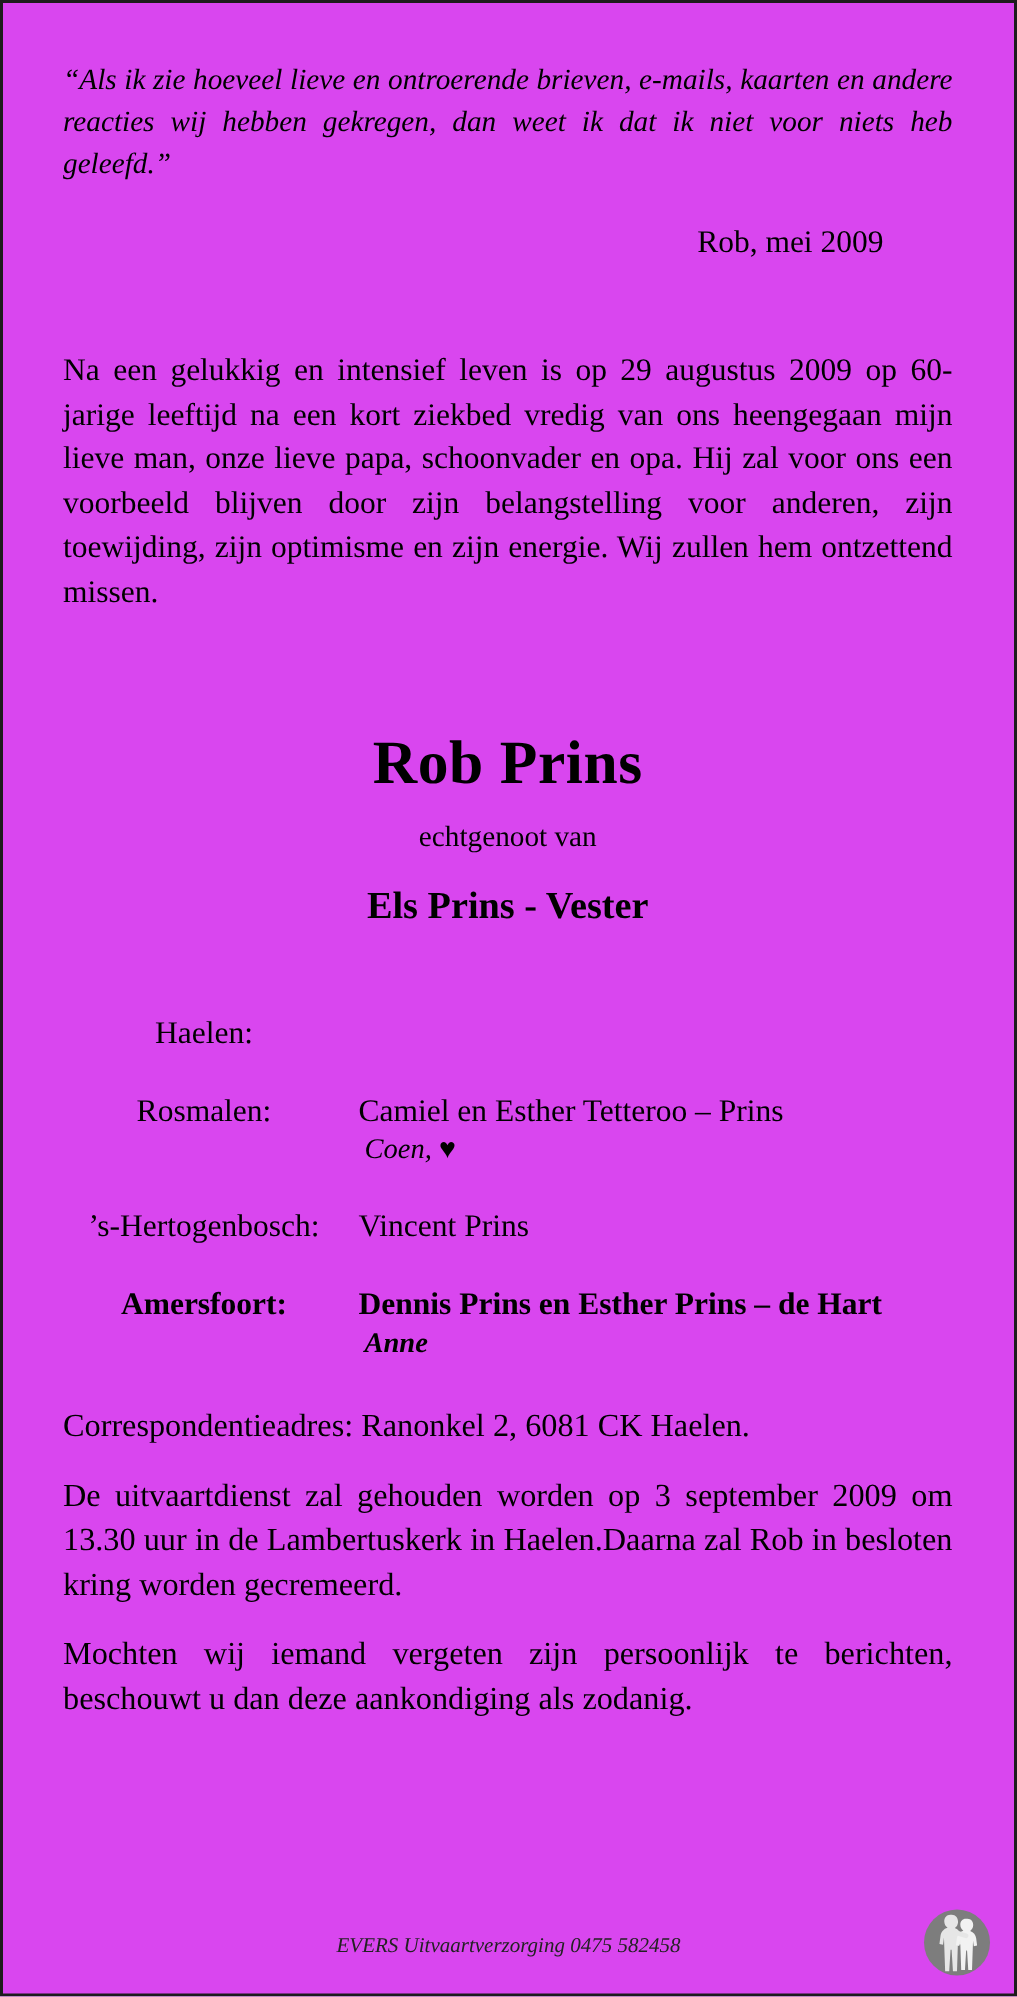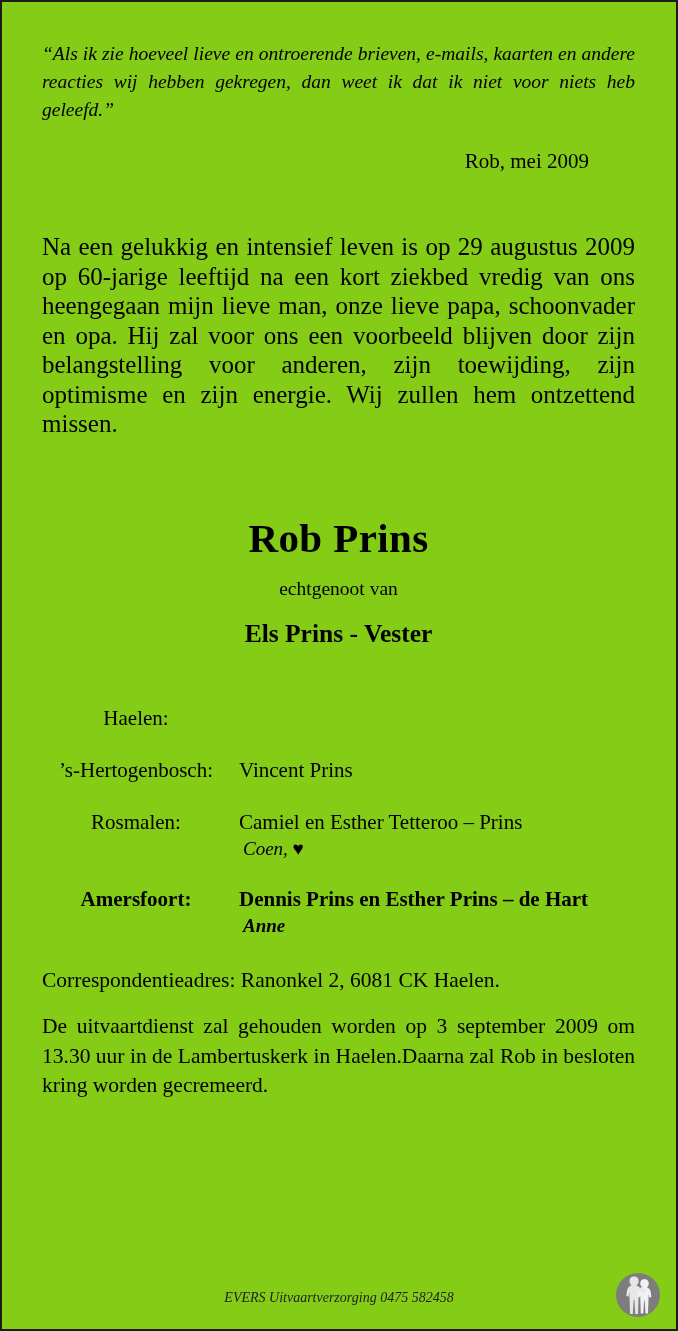--- a/index.html
+++ b/index.html
@@ -10,21 +10,21 @@
   }
   body {
     font-family: "Liberation Serif", "DejaVu Serif", serif;
     color: #000000;
   }
   #card {
     position: relative;
     width: 678px;
     height: 1331px;
     box-sizing: border-box;
-    background: #84cc16;
+    background: #d946ef;
     border: 2px solid #1c1c1c;
     overflow: hidden;
   }
   .inner {
     position: absolute;
     left: 40px;
     right: 41px;
     top: 0;
     bottom: 0;
   }
@@ -42,21 +42,21 @@
     margin-top: 24px;
     text-align: right;
     font-size: 21px;
     line-height: 26px;
     padding-right: 46px;
   }
 
   
   .lead {
     margin-top: 58px;
-    font-size: 25px;
+    font-size: 21px;
     line-height: 29.5px;
     text-align: justify;
     text-justify: inter-word;
     font-family: Liberation Serif, serif;
   }
 
   
   .name-block {
     text-align: center;
   }
@@ -160,44 +160,45 @@
       <div class="deceased-name">Rob Prins</div>
       <div class="spouse-label">echtgenoot van</div>
       <div class="spouse-name">Els Prins - Vester</div>
     </div>
 
     <div class="family">
       <div class="family-row">
         <div class="fam-place">Haelen:</div>
       </div>
       <div class="family-row">
-        <div class="fam-place">’s-Hertogenbosch:</div>
-        <div class="fam-names">
-          <span>Vincent Prins</span>
-        </div>
-      </div>
-      <div class="family-row">
         <div class="fam-place">Rosmalen:</div>
         <div class="fam-names">
           <span>Camiel en Esther Tetteroo – Prins</span>
           <span class="fam-children">Coen, ♥</span>
         </div>
       </div>
       <div class="family-row">
+        <div class="fam-place">’s-Hertogenbosch:</div>
+        <div class="fam-names">
+          <span>Vincent Prins</span>
+        </div>
+      </div>
+      <div class="family-row">
         <div class="fam-place">Amersfoort:</div>
         <div class="fam-names">
           <span>Dennis Prins en Esther Prins – de Hart</span>
           <span class="fam-children">Anne</span>
         </div>
       </div>
     </div>
 
     <div class="info">
       <p class="single">Correspondentieadres: Ranonkel 2, 6081 CK Haelen.</p>
       <p>De uitvaartdienst zal gehouden worden op 3 september 2009 om 13.30 uur in de Lambertuskerk in Haelen.Daarna zal Rob in besloten kring worden gecremeerd.</p>
+      <p>Mochten wij iemand vergeten zijn persoonlijk te berichten, beschouwt u dan deze aankondiging als zodanig.</p>
     </div>
 
   </div>
 
   <div class="footer">EVERS Uitvaartverzorging 0475 582458</div>
 
   <div class="logo">
     <svg viewBox="0 0 56 56" width="56" height="56" aria-hidden="true">
       <circle cx="28" cy="28" r="22" fill="#7d7d7d"></circle>
       <g fill="#e6e6e6">

